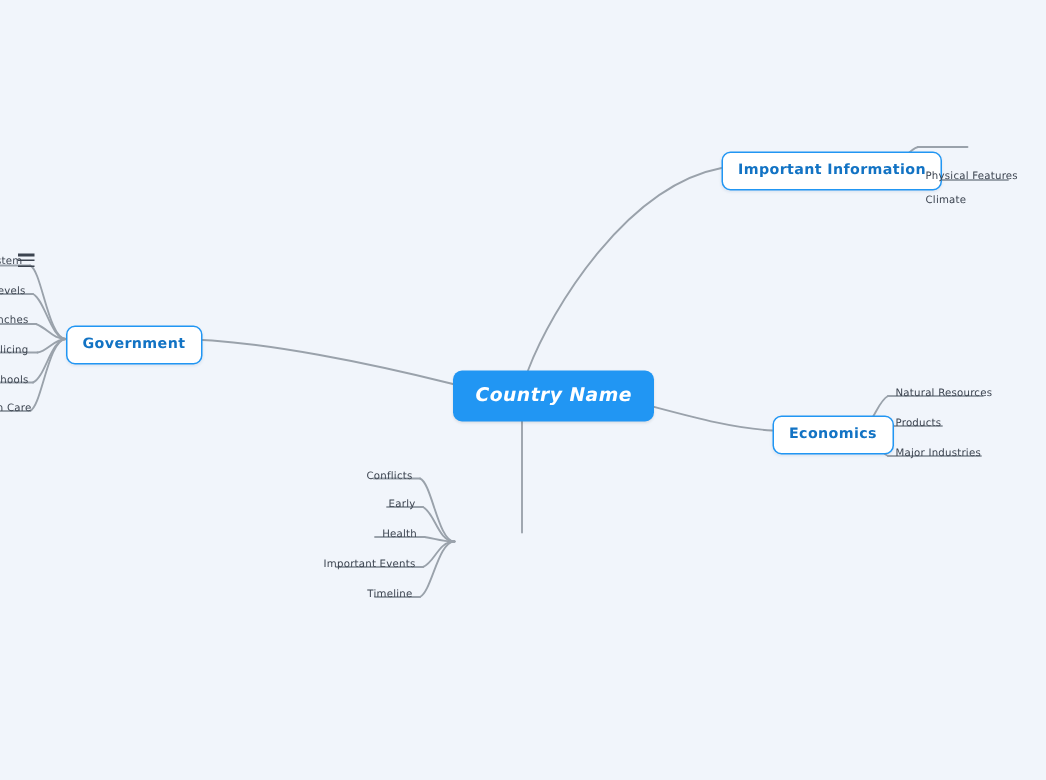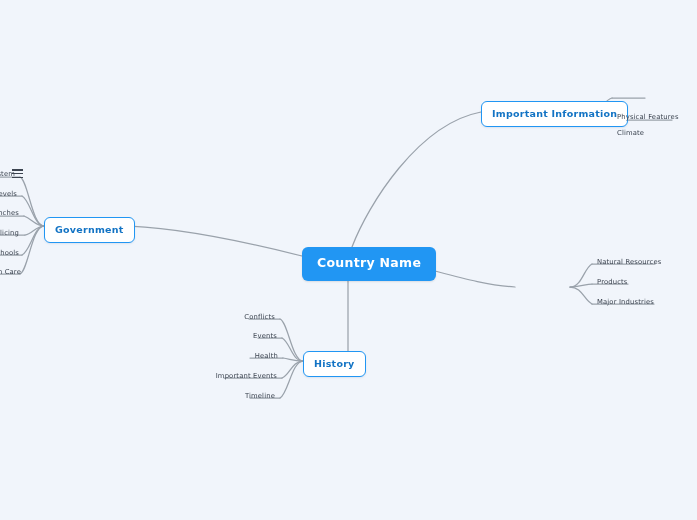--- a/index.html
+++ b/index.html
@@ -38,20 +38,21 @@
   
   .node-root {
     background: #2196f3;
     color: #ffffff;
     border-radius: 6px;
     font-weight: bold;
     font-size: 12.5px;
     letter-spacing: 0.3px;
     padding: 10px 15px 11px 15px;
     box-shadow: 0 1px 2px rgba(0,0,0,0.10);
+    font-style: italic;
   }
   
   .node-branch {
     background: #ffffff;
     color: #1273c4;
     border: 1.6px solid #2196f3;
     border-radius: 6px;
     font-weight: bold;
     font-size: 9.5px;
     letter-spacing: 0.25px;
@@ -136,27 +137,27 @@
       <path d="M20,274 L-20,274"></path>
     </g>
   </svg>
 
   <div class="node node-root" style="left:302px; top:247px;">Country Name</div>
 
   <div class="node node-branch" style="left:481px; top:101px;">Important  Information</div>
   <div class="node node-leaf right" style="left:614px; top:92px;margin-top:36px;">Climate</div>
   <div class="node node-leaf right" style="left:614px; top:112px;">Physical Features</div>
 
+  <div class="node node-branch" style="left:515px; top:277px;">Economics</div>
   <div class="node node-leaf right" style="left:594px; top:257px;">Natural Resources</div>
   <div class="node node-leaf right" style="left:594px; top:277px;">Products</div>
   <div class="node node-leaf right" style="left:594px; top:297px;">Major Industries</div>
 
-  <div class="node node-branch" style="left:303px; top:351px;">History</div>
   <div class="node node-leaf left" style="right:419px; top:312px;">Conflicts</div>
-  <div class="node node-leaf left" style="right:417px; top:331px;">Events</div>
+  <div class="node node-leaf left" style="right:417px; top:331px;">Early</div>
   <div class="node node-leaf left" style="right:416px; top:351px;">Health</div>
   <div class="node node-leaf left" style="right:417px; top:371px;">Important Events</div>
   <div class="node node-leaf left" style="right:419px; top:391px;">Timeline</div>
 
   <div class="node node-branch" style="left:44px; top:217px;">Government</div>
   <div class="node node-leaf left" style="right:679px; top:169px;">System</div>
   <div class="menu-icon" style="left:12px; top:169px;">
       <i></i>
       <i></i>
       <i></i>

